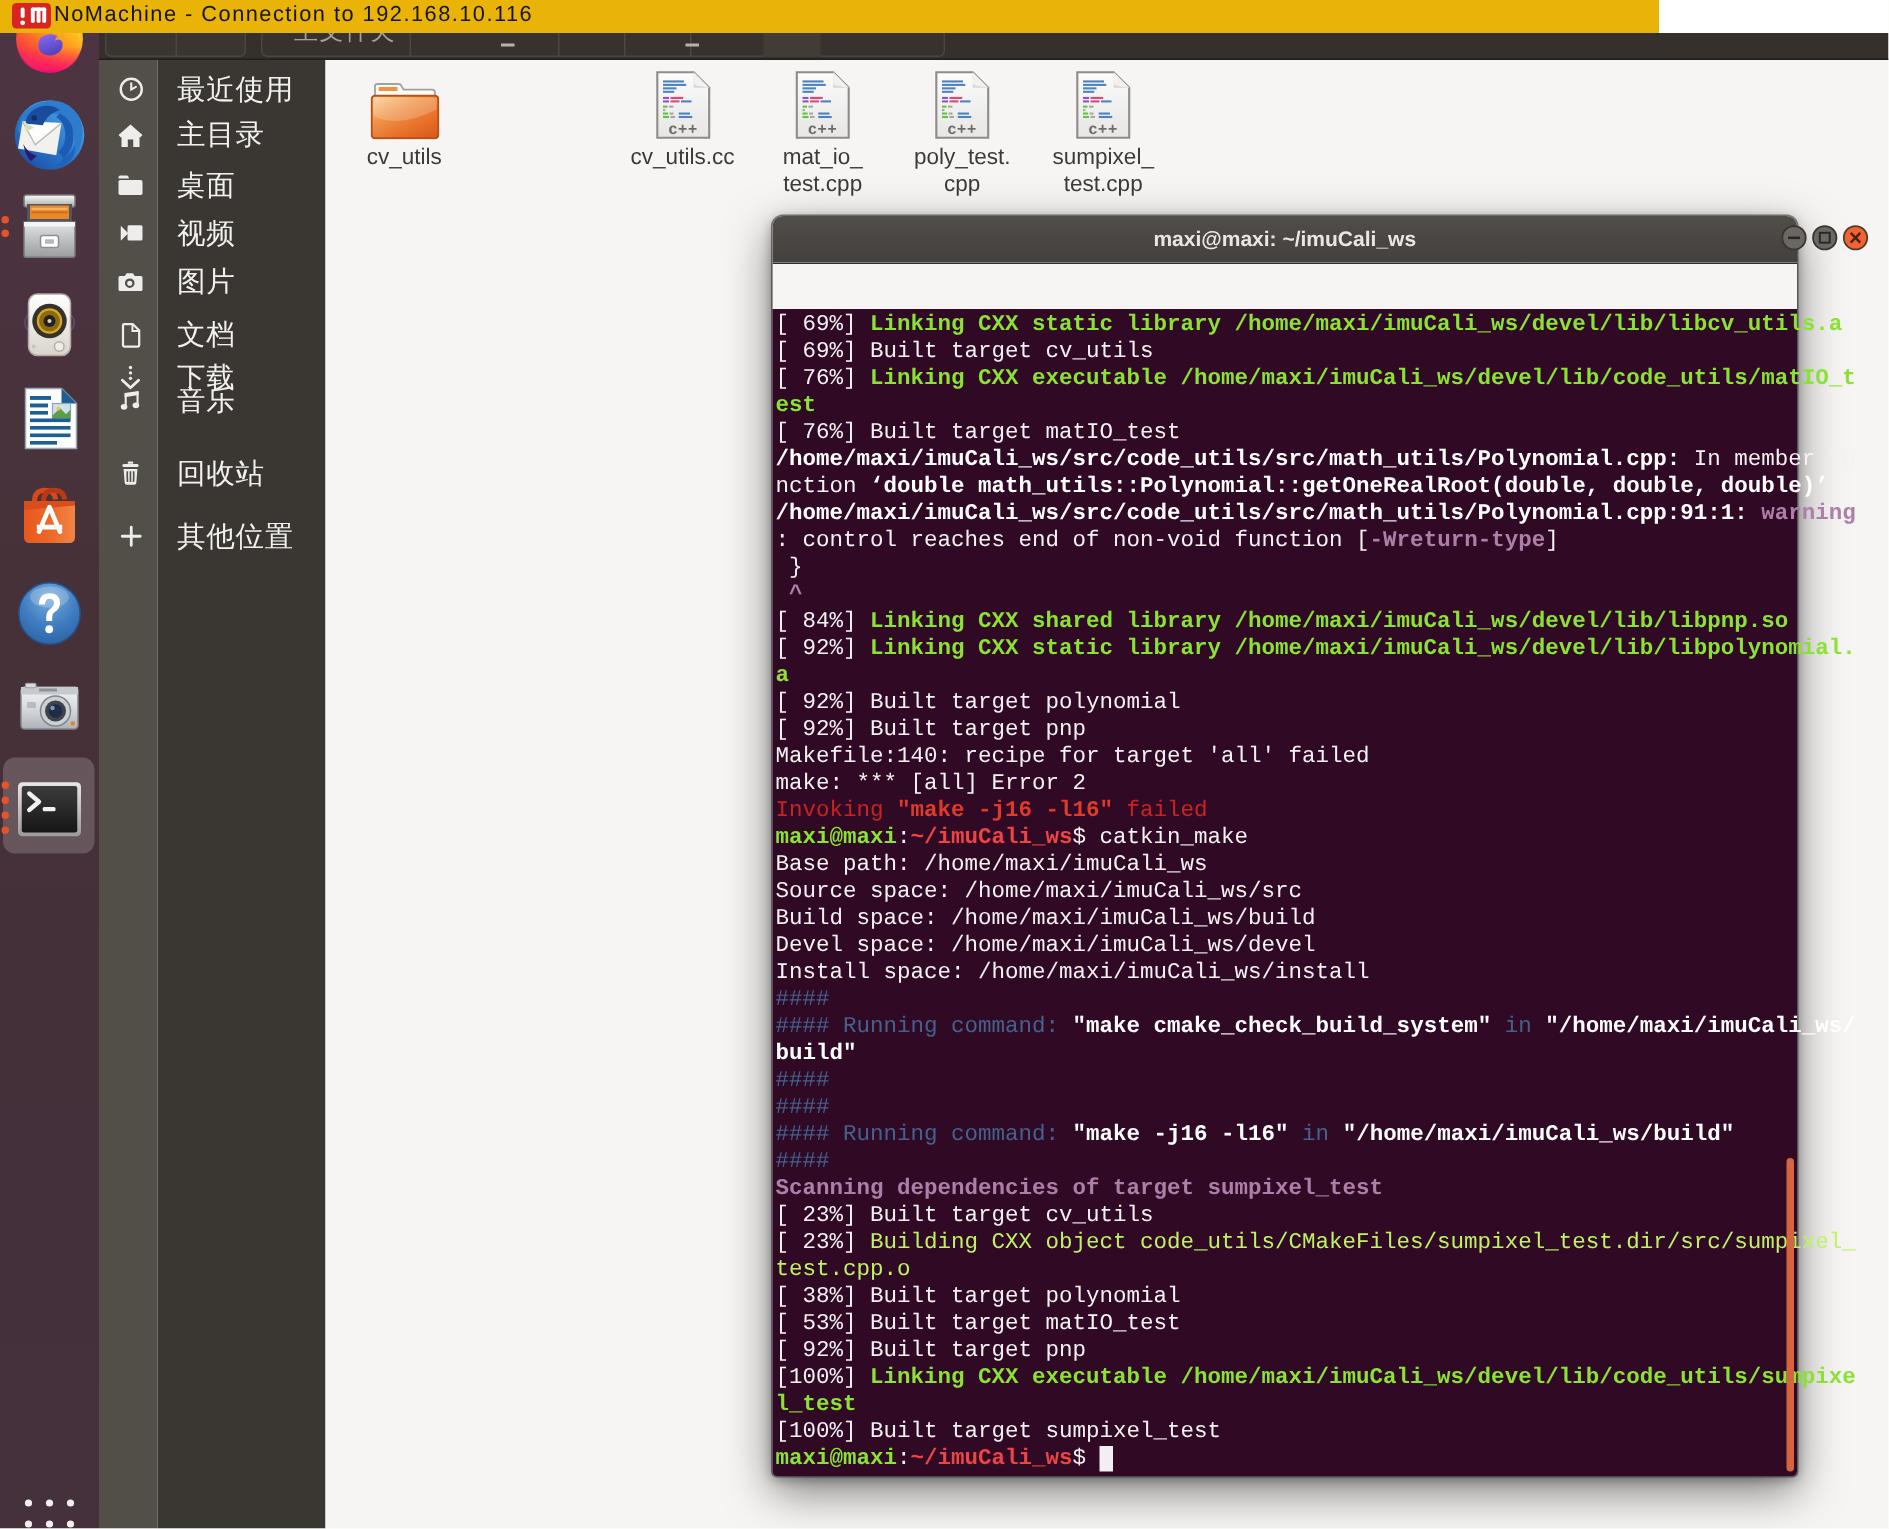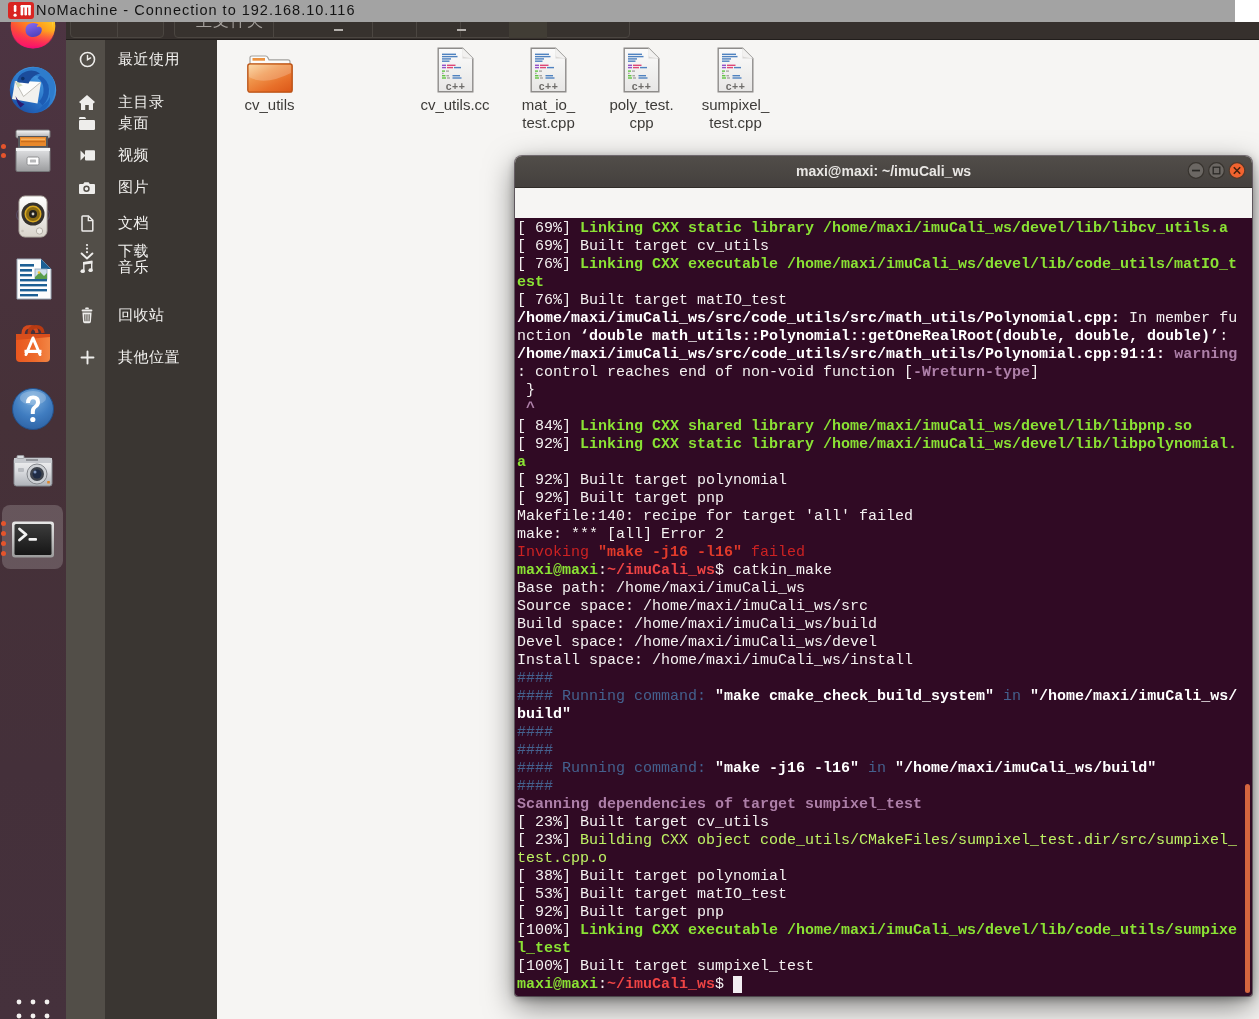--- a/index.html
+++ b/index.html
@@ -1,46 +1,46 @@
 <!DOCTYPE html>
 <html><head><meta charset="utf-8">
 <style>
 * { margin:0; padding:0; box-sizing:border-box; }
 html,body { width:1259px; height:1019px; overflow:hidden; background:#fff;
   font-family:"Liberation Sans", sans-serif; }
 #stage { position:relative; width:1259px; height:1019px; }
 
 
-#nmbar { position:absolute; left:0; top:0; width:1235px; height:22px; background:#a3a3a3; z-index:50; }
+#nmbar { position:absolute; left:0; top:0; width:1106px; height:22px; background:#eab308; z-index:50; }
 #nmico { position:absolute; left:8px; top:2px; width:26px; height:17px; background:#d92521; border-radius:3px; }
 #nmtxt { position:absolute; left:36px; top:2px; font-size:14.5px; letter-spacing:1px; color:#141414; }
 
 
 #launcher { position:absolute; left:0; top:22px; width:66px; height:997px;
   background:linear-gradient(180deg,#4d3442 0%,#463138 40%,#44303a 75%,#45313c 100%); }
 .lic { position:absolute; left:9px; width:48px; height:48px; }
 #termtile { position:absolute; left:2px; top:483px; width:61px; height:64px;
   background:rgba(255,255,255,0.18); border-radius:8px; }
 .odot { position:absolute; left:1px; width:5px; height:5px; border-radius:50%; background:#e4542c; }
 
 
 #toolbar { position:absolute; left:66px; top:22px; width:1193px; height:18px; background:#36302d;
   border-bottom:1px solid #211d1b; }
 #rail { position:absolute; left:66px; top:40px; width:39px; height:979px; background:#524e48; }
 #sbar { position:absolute; left:105px; top:40px; width:112px; height:979px; background:#3a3632; }
 #content { position:absolute; left:217px; top:40px; width:1042px; height:979px; background:#f6f5f3; }
 .srow { position:absolute; left:66px; width:151px; height:32px; display:flex; align-items:center; }
 .sic { width:39px; display:flex; justify-content:center; padding-left:3px; }
-.stx { color:#f2f1ef; font-size:15px; margin-left:13px; letter-spacing:0.5px;}
+.stx { color:#f2f1ef; font-size:19px; margin-left:13px; letter-spacing:0.5px;}
 .fitem { position:absolute; top:8px; width:90px; text-align:center; }
 .fico { height:45px; display:flex; align-items:flex-end; justify-content:center; }
 .flab { margin-top:3px; font-size:15px; line-height:18px; color:#3d3b38; }
 
 
-#term { position:absolute; left:515px; top:156px; width:737px; height:840px;
+#term { position:absolute; left:515px; top:144px; width:683px; height:840px;
   border-radius:7px 7px 3px 3px;
   box-shadow:0 0 0 1px rgba(42,30,40,0.55), 0 10px 30px rgba(0,0,0,0.5), 0 2px 8px rgba(0,0,0,0.35); z-index:20;padding-left:24px; }
 #ttitle { position:absolute; left:0; top:0; width:100%; height:32px;
   background:linear-gradient(180deg,#514d49 0%,#44403d 100%);
   border-radius:7px 7px 0 0; border-bottom:1px solid #302c28; }
 #ttitletx { position:absolute; width:100%; text-align:center; top:6.5px; color:#e9e7e4;
   font-size:14px; font-weight:bold; }
 #tmenu { position:absolute; left:0; top:32px; width:100%; height:30px; background:#3d3937;
   border-bottom:1px solid #2a1020; }
 #tmenu span { color:#d9d6d3; font-size:13.5px; position:absolute; top:7px; }
@@ -442,21 +442,21 @@
 </div>
 <div class="srow" style="top:43.5px">
       <span class="sic">
         <svg width="17" height="17" viewBox="0 0 17 17">
           <circle cx="8.5" cy="8.5" r="7" fill="none" stroke="#eeedeb" stroke-width="1.6"></circle>
           <path d="M8.5 4.5 V8.7 L11.6 6.9" fill="none" stroke="#eeedeb" stroke-width="1.4" stroke-linecap="round"></path>
         </svg>
       </span>
       <span class="stx">最近使用</span>
     </div>
-<div class="srow" style="top:86px">
+<div class="srow" style="top:74px">
       <span class="sic">
         <svg width="18" height="17" viewBox="0 0 18 17">
           <path d="M9 1 L17 8 L15.4 9.6 L15 9.3 V16 H10.8 V11 H7.2 V16 H3 V9.3 L2.6 9.6 L1 8 Z" fill="#eeedeb"></path>
         </svg>
       </span>
       <span class="stx">主目录</span>
     </div>
 <div class="srow" style="top:107.5px">
       <span class="sic">
         <svg width="18" height="15" viewBox="0 0 18 15">

